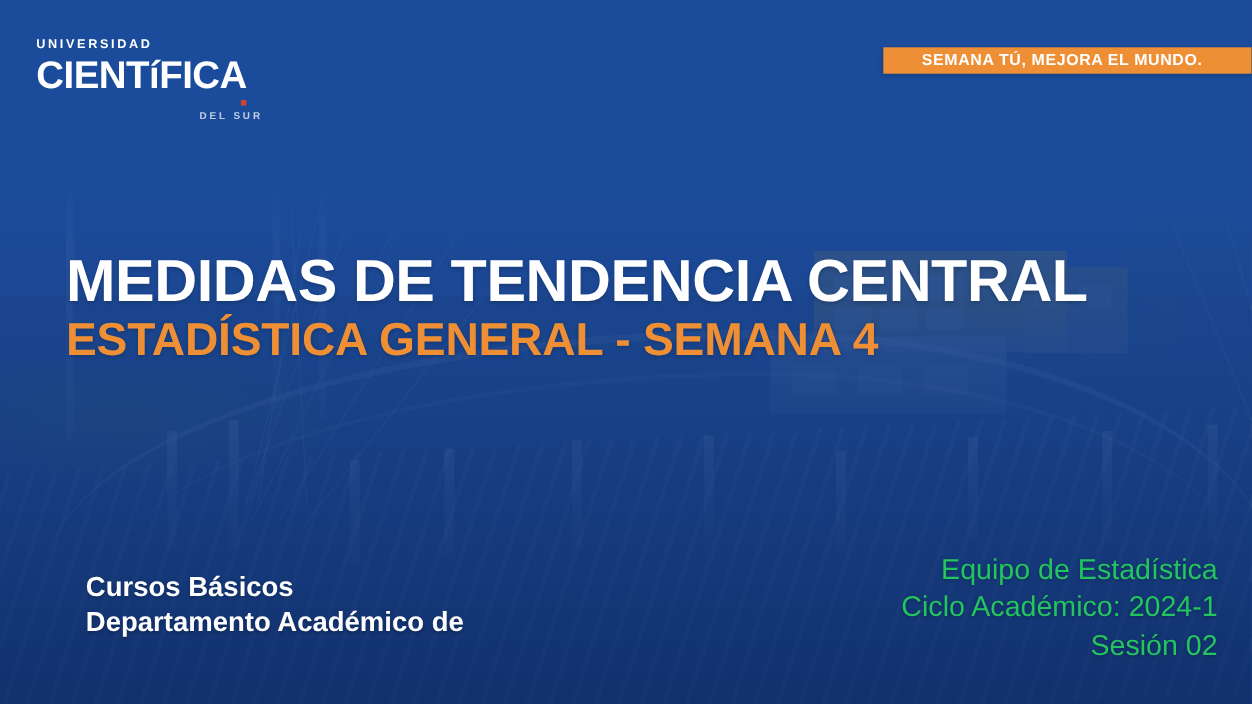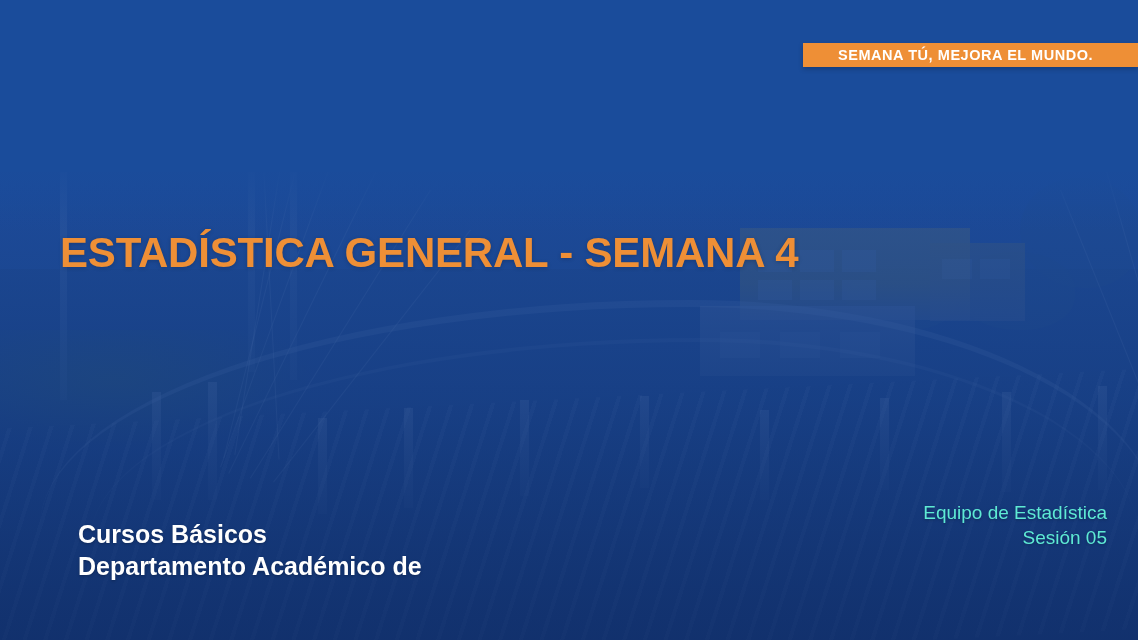--- a/index.html
+++ b/index.html
@@ -241,22 +241,22 @@
     line-height: 1.28;
     text-shadow: 0 1px 3px rgba(0,0,0,.25);
   }
 
   
   .meta {
     position: absolute;
     right: 31px;
     top: 500px;
     text-align: right;
-    font-size: 19px;
-    color: #5eead4;
+    font-size: 26px;
+    color: #22c55e;
     line-height: 1.32;
     text-shadow: 0 1px 3px rgba(0,0,0,.25);
   }
 </style>
 </head>
 <body>
 
 <div id="slide">
 
   <div class="bg-photo">
@@ -313,32 +313,42 @@
     <div class="cable" style="left:470px;top:230px;height:320px;transform:rotate(38deg);"></div>
     <div class="cable" style="left:256px;top:30px;height:430px;transform:rotate(-3deg);"></div>
     <div class="cable" style="left:1100px;top:150px;height:300px;transform:rotate(-16deg);"></div>
     <div class="cable" style="left:1060px;top:190px;height:280px;transform:rotate(-22deg);"></div>
   </div>
 
   <div class="tint"></div>
   <div class="tint-top"></div>
   <div class="tint-top-fade"></div>
 
+  <div class="logo">
+    <div class="logo-top">UNIVERSIDAD</div>
+    <div class="logo-main">
+      <span>CIENTíFICA</span>
+      <span class="logo-dot"></span>
+      <span class="logo-sub">DEL SUR</span>
+    </div>
+  </div>
 
   <div class="tagline">
     <span>SEMANA TÚ, MEJORA EL MUNDO.</span>
   </div>
 
   <div class="title-wrap">
+    <div class="title-main">MEDIDAS DE TENDENCIA CENTRAL</div>
     <div class="title-sub">ESTADÍSTICA GENERAL - SEMANA 4</div>
   </div>
 
   <div class="dept">
     <div>Cursos Básicos</div>
     <div>Departamento Académico de</div>
   </div>
 
   <div class="meta">
     <div>Equipo de Estadística</div>
-    <div>Sesión 05</div>
+    <div>Ciclo Académico: 2024-1</div>
+    <div>Sesión 02</div>
   </div>
 
 </div>
 
 </body></html>

